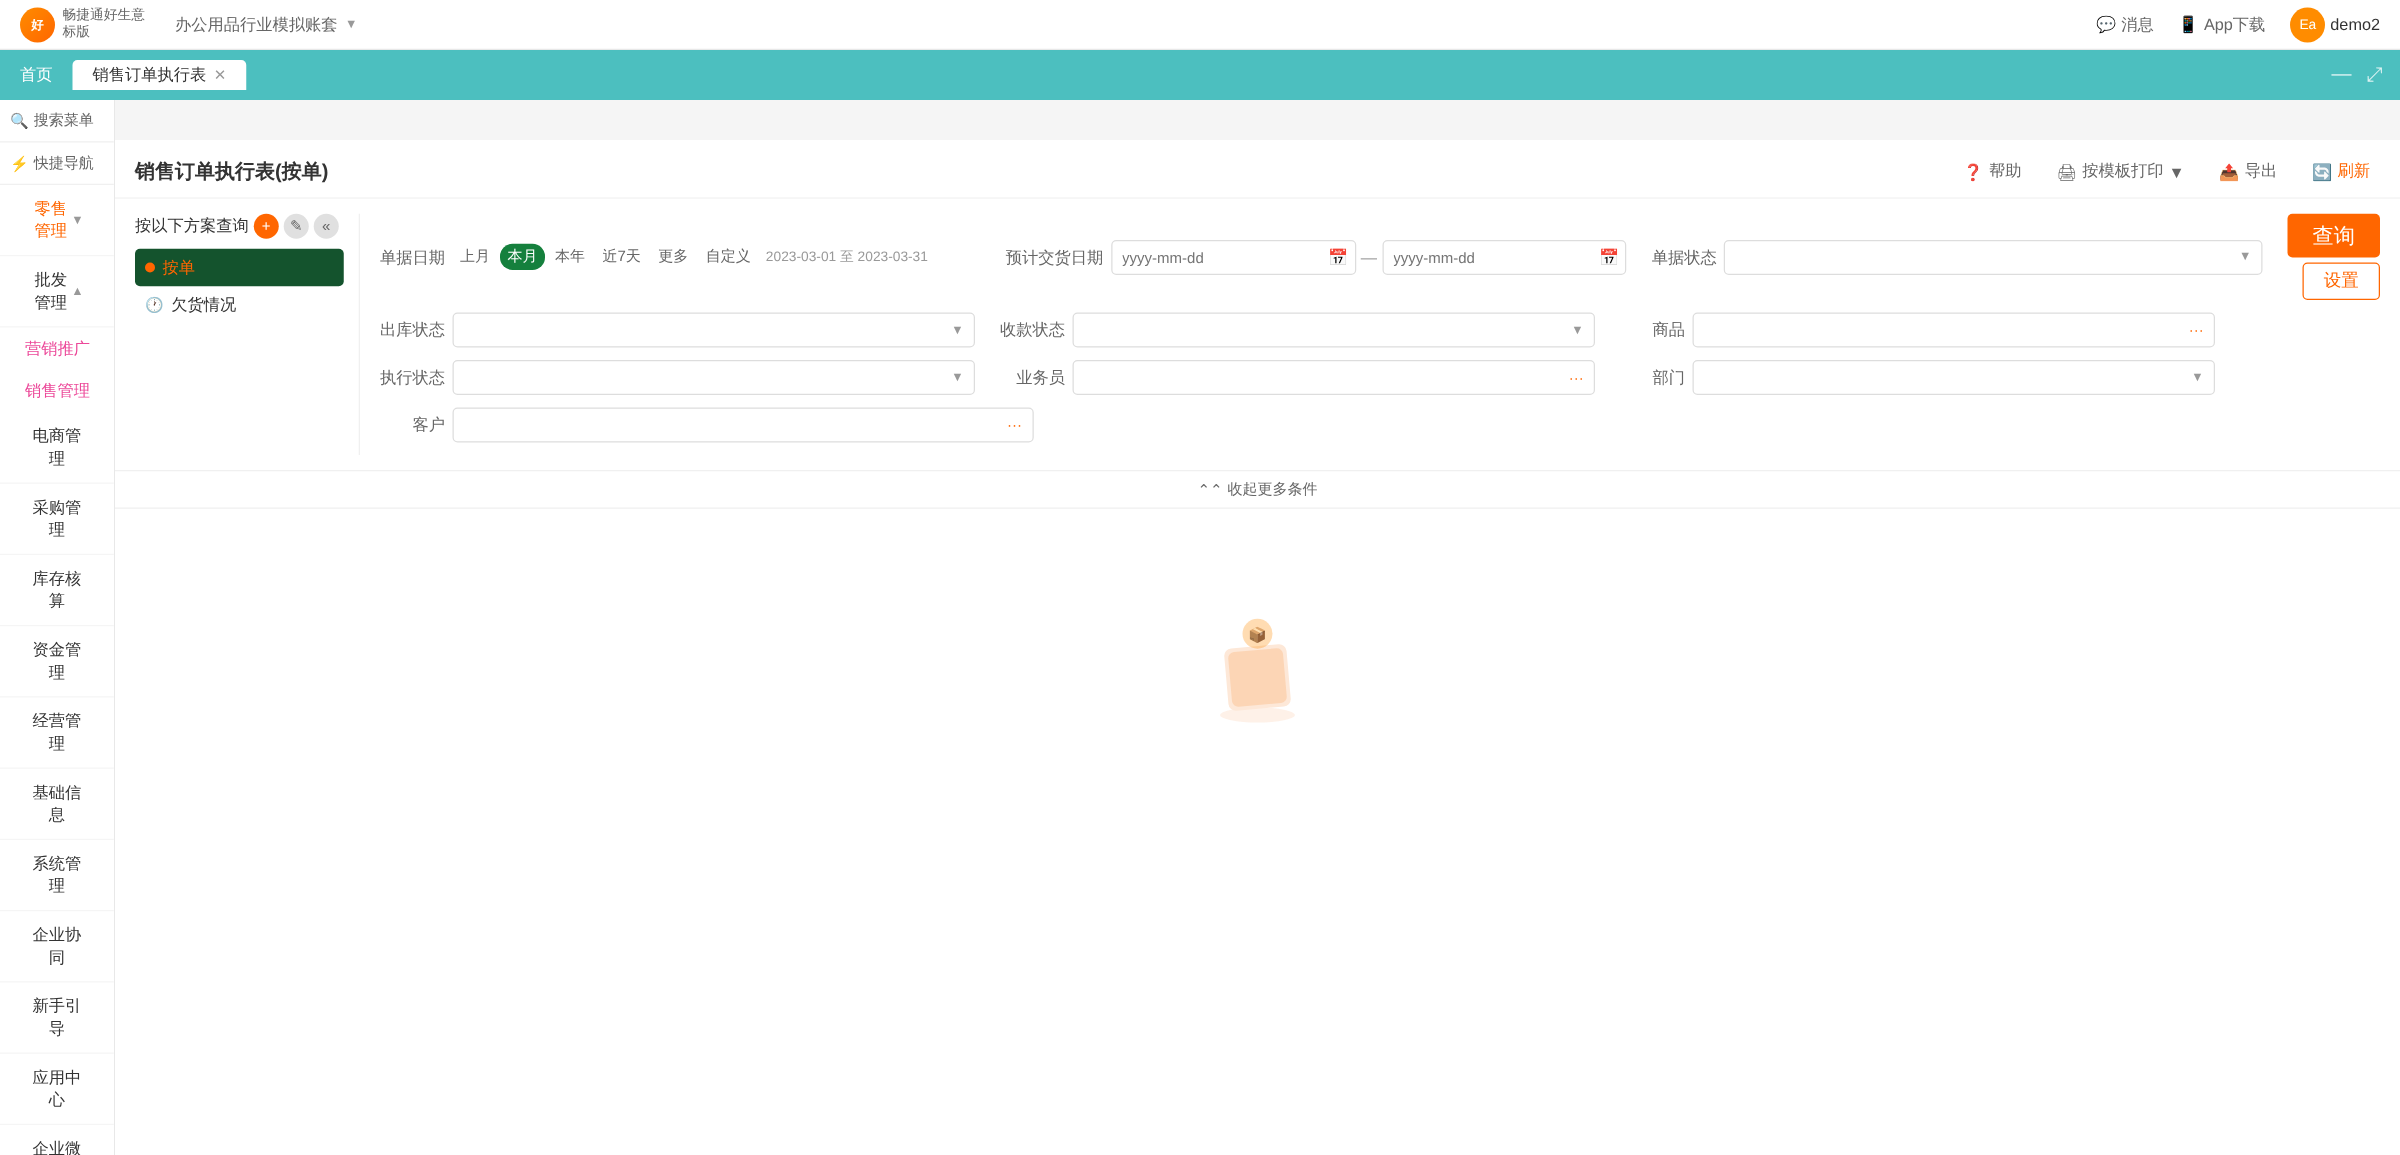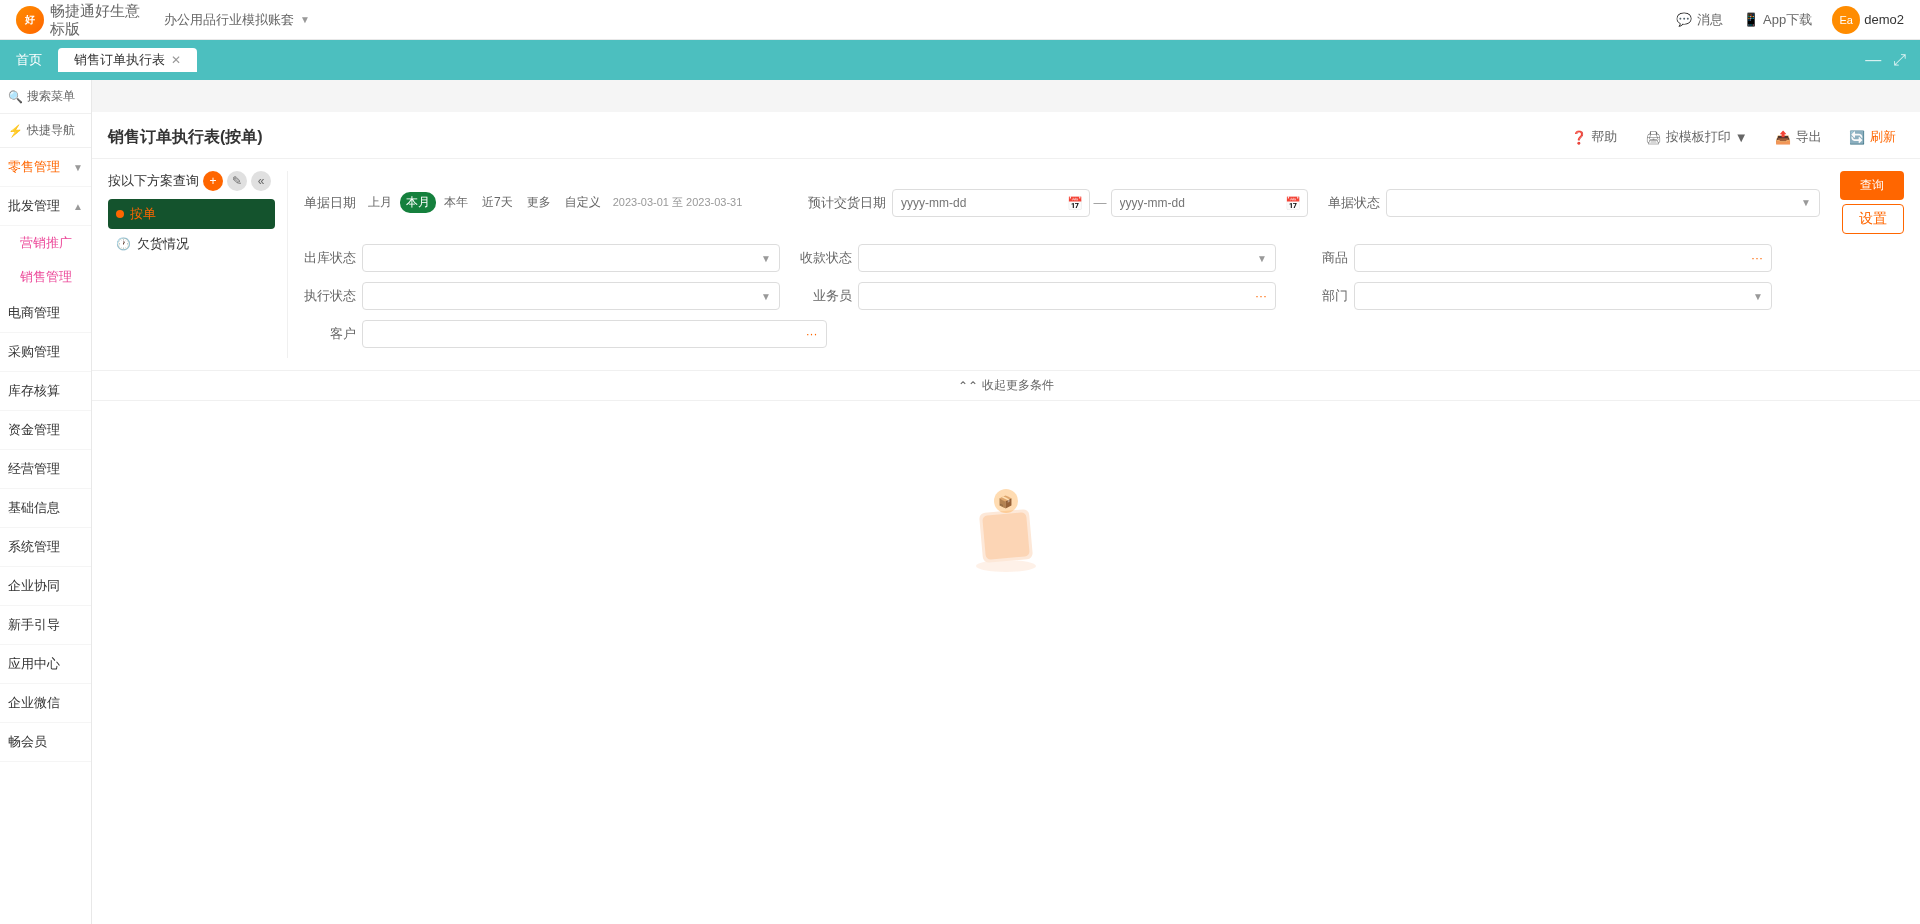--- a/index.html
+++ b/index.html
@@ -32,21 +32,21 @@
       background: linear-gradient(135deg, #ff8c00, #ff6600);
       border-radius: 50%;
       display: flex;
       align-items: center;
       justify-content: center;
       color: white;
       font-size: 10px;
       font-weight: bold;
     }
     .logo-text {
-      font-size: 15px;
+      font-size: 11px;
       color: #666;
       line-height: 1.2;
     }
     .breadcrumb-nav {
       display: flex;
       align-items: center;
       gap: 6px;
       margin-left: 16px;
       font-size: 13px;
       color: #666;
@@ -161,21 +161,21 @@
       padding: 8px;
       display: flex;
       align-items: center;
       gap: 4px;
       border-bottom: 1px solid #f0f0f0;
       cursor: pointer;
       color: #666;
       font-size: 12px;
     }
     .sidebar-menu-item {
-      padding: 10px 8px;
+      padding: 10px 24px;
       font-size: 13px;
       color: #333;
       cursor: pointer;
       text-align: center;
       border-bottom: 1px solid #f5f5f5;
       display: flex;
       align-items: center;
       justify-content: space-between;
     }
     .sidebar-menu-item.active { color: #ff6600; }
@@ -406,21 +406,21 @@
       font-size: 12px;
     }
 
     
     .query-btn {
       background: #ff6600;
       color: white;
       border: none;
       border-radius: 4px;
       padding: 6px 20px;
-      font-size: 12px;
+      font-size: 17px;
       cursor: pointer;
     }
     .settings-btn {
       background: white;
       color: #ff6600;
       border: 1px solid #ff6600;
       border-radius: 4px;
       padding: 5px 16px;
       font-size: 14px;
       cursor: pointer;

